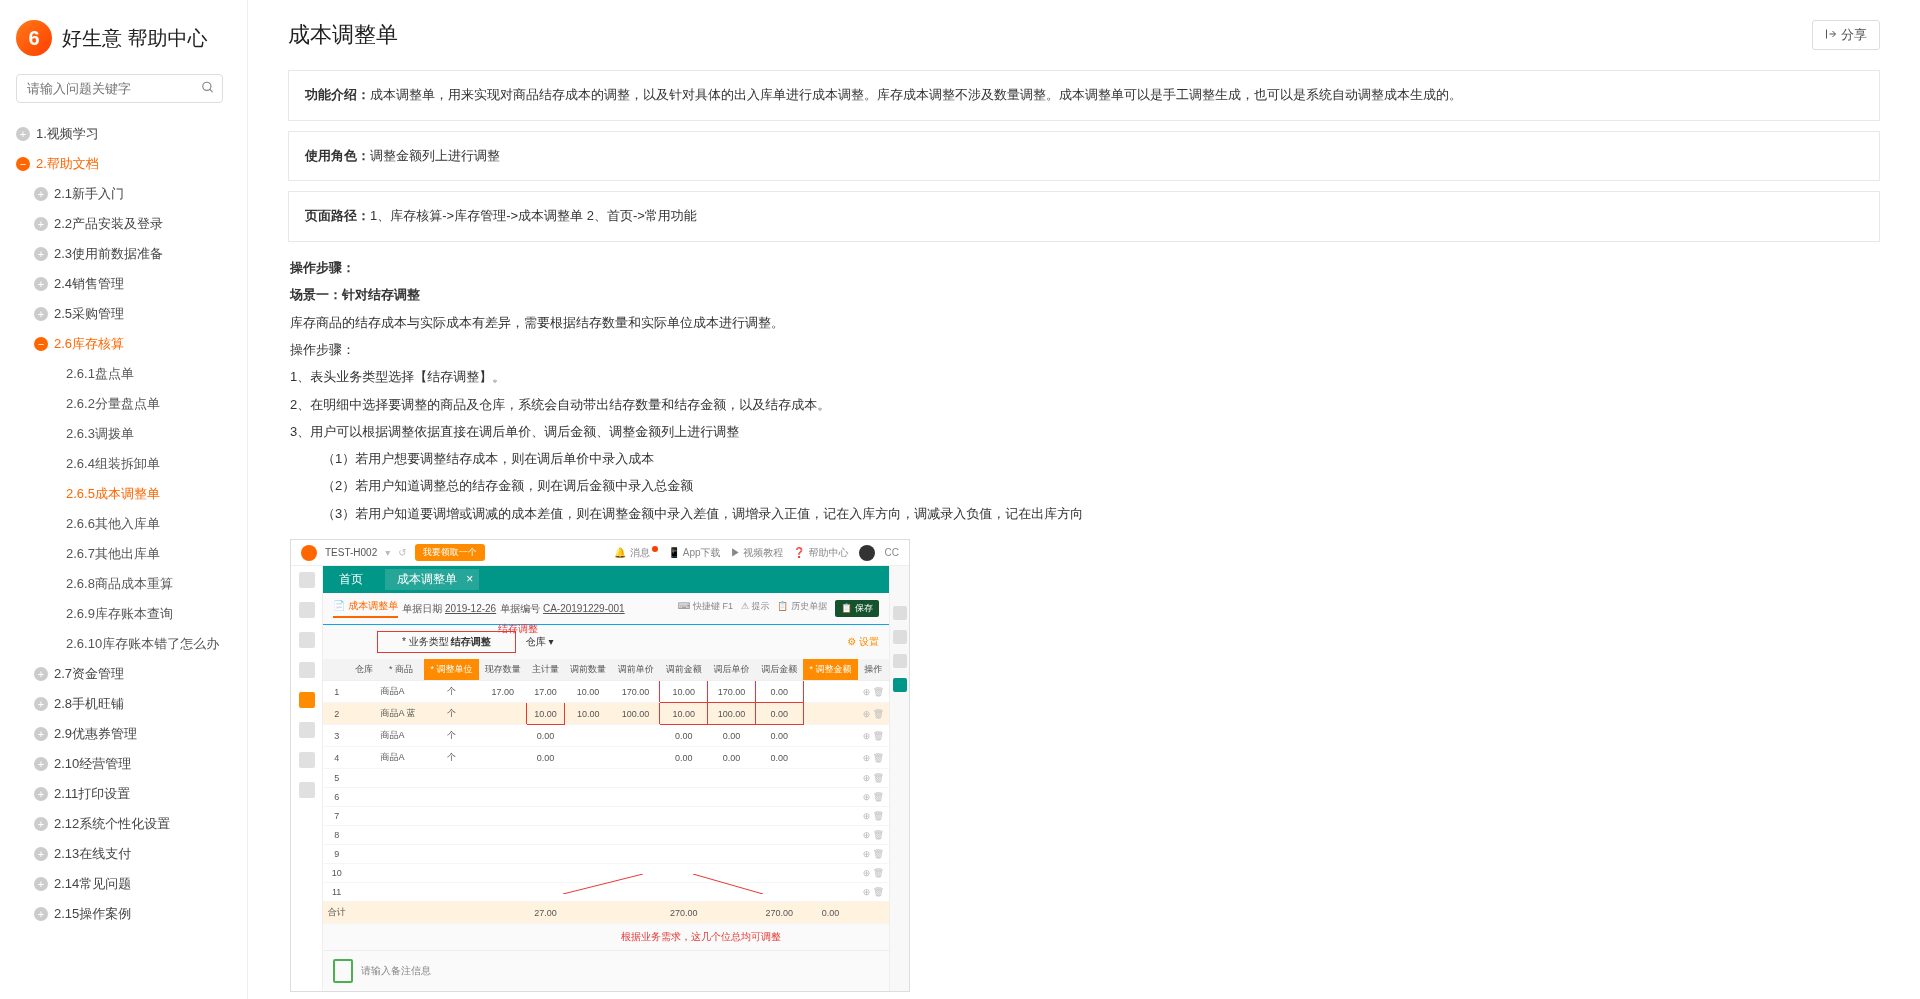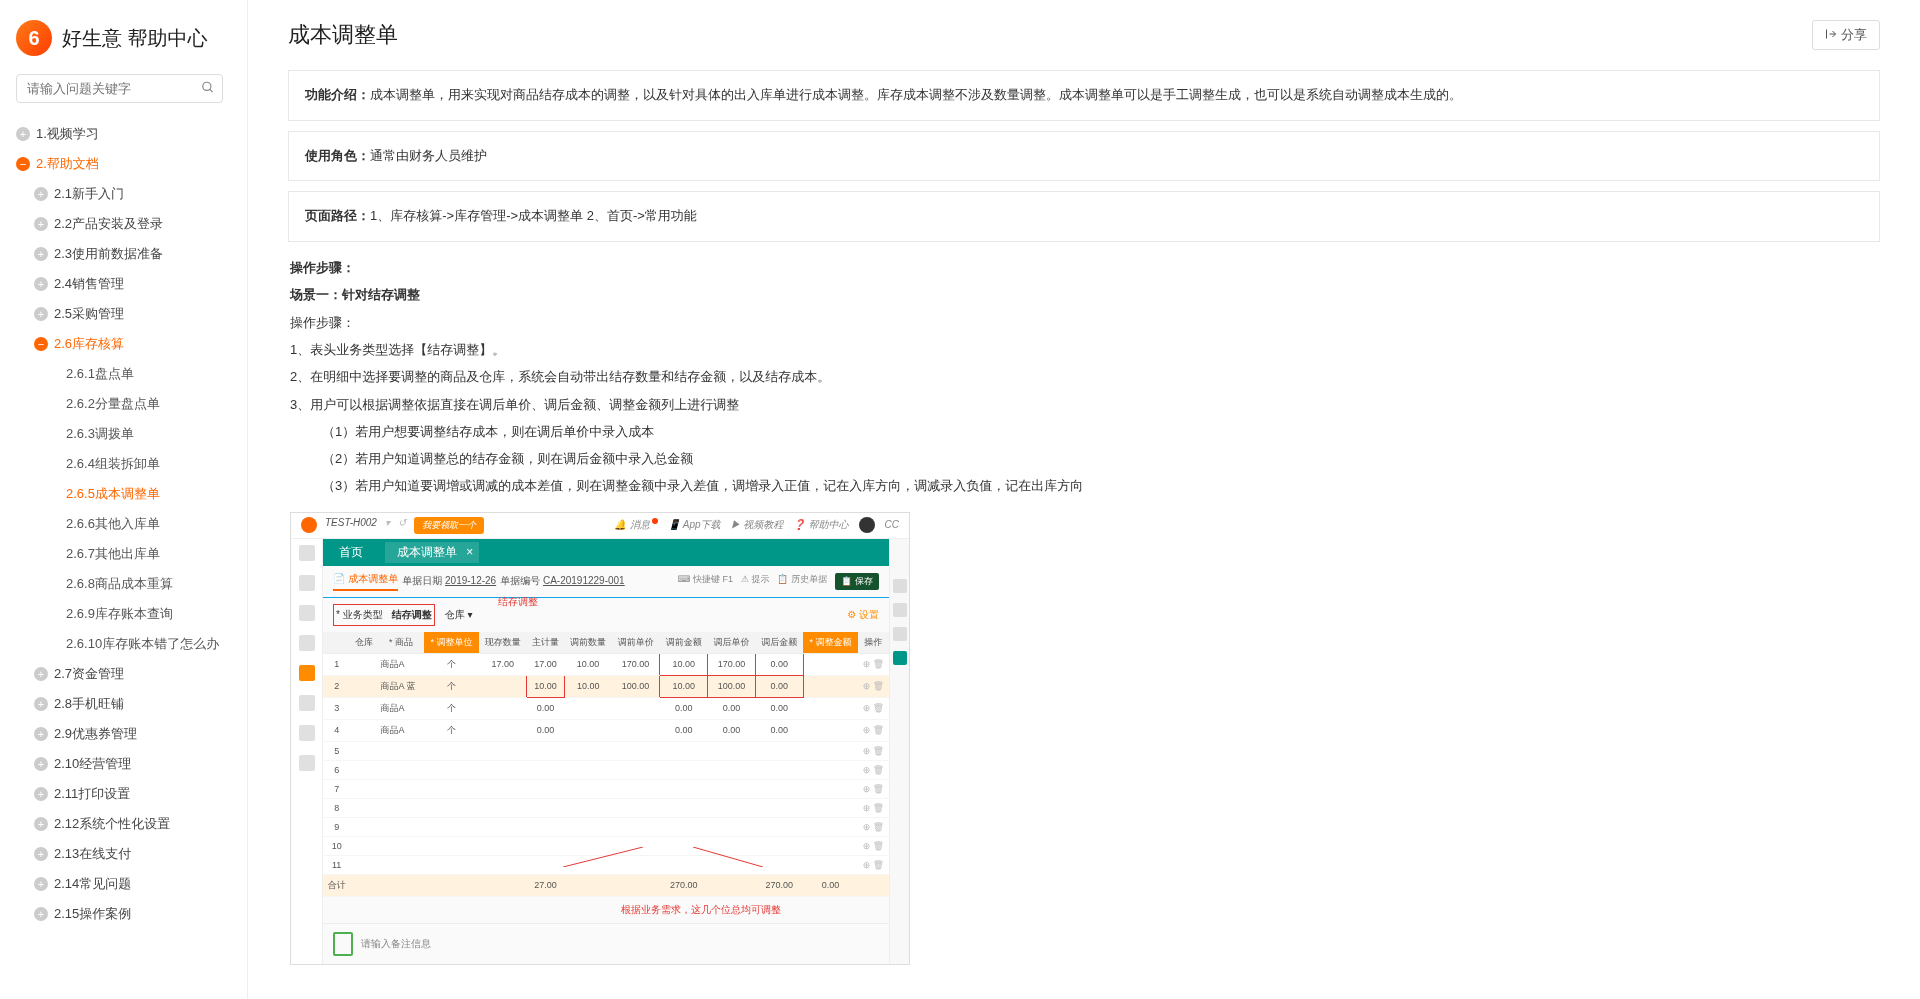--- a/index.html
+++ b/index.html
@@ -25,38 +25,38 @@
 .page-head { display: flex; justify-content: space-between; align-items: center; margin-bottom: 20px; }
 .page-title { font-size: 22px; font-weight: 500; color: #222; }
 .share-btn { border: 1px solid #ddd; background: #fff; padding: 5px 12px; border-radius: 3px; cursor: pointer; font-size: 13px; color: #555; display: flex; align-items: center; gap: 4px; }
 .info-box { border: 1px solid #e8e8e8; padding: 12px 16px; margin-bottom: 10px; line-height: 1.9; color: #333; font-size: 13px; }
 .info-box strong { font-weight: 600; }
 .content-block { margin-top: 12px; padding: 0 2px; }
 .content-block p { line-height: 2.1; color: #333; font-size: 13px; }
 .content-block .bold { font-weight: 600; }
 .sub-list { padding-left: 32px; }
 .screenshot { margin-top: 12px; border: 1px solid #ddd; background: #fafafa; width: 620px; }
-.ss-topbar { display: flex; align-items: flex-start; padding: 4px 10px; font-size: 10px; background: #fff; border-bottom: 1px solid #eee; gap: 8px; color: #555; font-style: italic; }
+.ss-topbar { display: flex; align-items: center; padding: 4px 10px; font-size: 10px; background: #fff; border-bottom: 1px solid #eee; gap: 8px; color: #555; }
 .ss-topbar .ss-logo { width: 16px; height: 16px; border-radius: 50%; background: #ff6600; }
 .ss-topbar .pill { background: #ff8c00; color: #fff; padding: 2px 8px; border-radius: 3px; font-size: 9px; }
 .ss-topbar .right { margin-left: auto; display: flex; gap: 10px; align-items: center; color: #888; }
 .ss-topbar .dot { width: 6px; height:6px; border-radius:50%; background:#ff3d00; display:inline-block; margin-left:2px; vertical-align: top;}
 .ss-body { display: flex; }
 .ss-leftnav { width: 32px; background: #fff; border-right: 1px solid #eee; display: flex; flex-direction: column; align-items: center; padding-top: 6px; gap: 14px; }
 .ss-leftnav .ln { width: 16px; height: 16px; background: #e0e0e0; border-radius: 2px; }
 .ss-leftnav .ln.active { background: #ff8c00; }
 .ss-content { flex: 1; }
 .ss-tabs { background: #009688; color: #fff; font-size: 12px; padding: 3px 10px; display: flex; gap: 16px; }
 .ss-tabs span { padding: 2px 6px; }
 .ss-docinfo { padding: 6px 10px; font-size: 10px; color: #555; display: flex; gap: 4px; align-items: center; border-bottom: 1px solid #0ea5e9; position: relative; }
 .ss-docinfo .orange-tab { color: #ff6600; border-bottom: 2px solid #ff6600; padding-bottom: 3px; }
 .ss-docinfo .right-actions { margin-left: auto; display: flex; gap: 8px; font-size: 9px; color: #888; }
 .ss-docinfo .right-actions .save { background:#14532d; color:#fff; padding:2px 6px; border-radius:2px;}
 .ss-filter { padding: 6px 10px; font-size: 10px; display: flex; gap: 10px; align-items: center; position: relative; }
-.ss-filter .redbox { border: 1px solid #e53935; padding: 3px 2px; display: flex; gap: 9px; align-items: center; }
+.ss-filter .redbox { border: 1px solid #e53935; padding: 3px 24px; display: flex; gap: 2px; align-items: center; margin-left: 44px; }
 .ss-filter .redlabel { color: #e53935; font-size: 10px; }
 .ss-table { font-size: 9px; }
 .ss-table table { width: 100%; border-collapse: collapse; }
 .ss-table th { background: #f3f3f3; padding: 4px 3px; text-align: center; font-weight: normal; color: #555; border-bottom: 1px solid #eee; }
 .ss-table th.orange { background: #ff8c00; color: #fff; }
 .ss-table td { padding: 4px 3px; text-align: center; border-bottom: 1px solid #f5f5f5; color: #555; background:#fff;}
 .ss-table tr.hl td { background: #fff3e0; }
 .ss-table .redcell { border: 1px solid #e53935; }
 .ss-annotation { color: #e53935; font-size: 10px; text-align: center; padding: 6px; position: relative; }
 .ss-footer { background: #fdf6e3; padding: 4px; }
@@ -177,29 +177,30 @@
             </svg>
         </span>
         <span>分享</span>
       </button>
     </div>
 
     <div class="info-box">
       <strong>功能介绍：</strong><span>成本调整单，用来实现对商品结存成本的调整，以及针对具体的出入库单进行成本调整。库存成本调整不涉及数量调整。成本调整单可以是手工调整生成，也可以是系统自动调整成本生成的。</span>
     </div>
     <div class="info-box">
-      <strong>使用角色：</strong><span>通常由财务人员维护</span>
+      <strong>使用角色：</strong><span>调整金额列上进行调整</span>
     </div>
     <div class="info-box">
       <strong>页面路径：</strong><span>1、库存核算-&gt;库存管理-&gt;成本调整单 2、首页-&gt;常用功能</span>
     </div>
 
     <div class="content-block">
       <p class="bold">操作步骤：</p>
       <p class="bold">场景一：针对结存调整</p>
+      <p>库存商品的结存成本与实际成本有差异，需要根据结存数量和实际单位成本进行调整。</p>
       <p>操作步骤：</p>
       <p>1、表头业务类型选择【结存调整】。</p>
       <p>2、在明细中选择要调整的商品及仓库，系统会自动带出结存数量和结存金额，以及结存成本。</p>
       <p>3、用户可以根据调整依据直接在调后单价、调后金额、调整金额列上进行调整</p>
       <div class="sub-list">
         <p>（1）若用户想要调整结存成本，则在调后单价中录入成本</p>
         <p>（2）若用户知道调整总的结存金额，则在调后金额中录入总金额</p>
         <p>（3）若用户知道要调增或调减的成本差值，则在调整金额中录入差值，调增录入正值，记在入库方向，调减录入负值，记在出库方向</p>
       </div>
 

